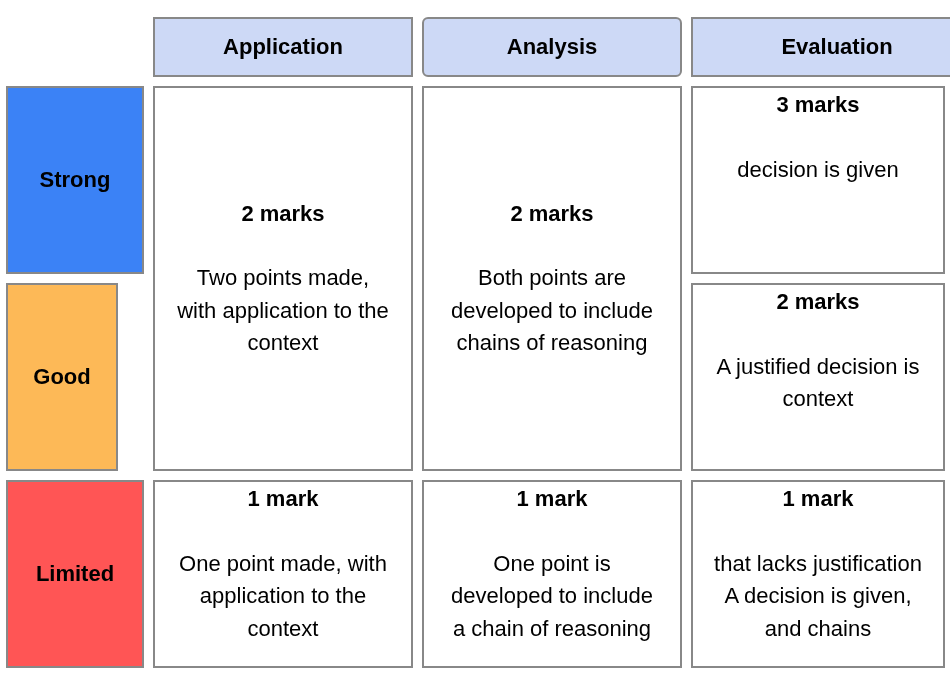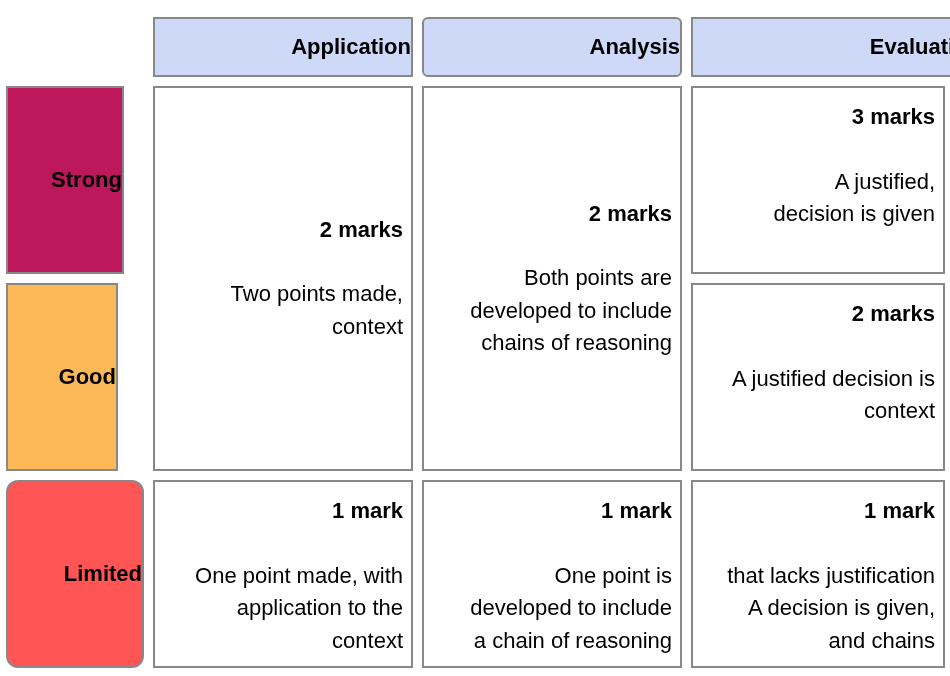--- a/index.html
+++ b/index.html
@@ -1,69 +1,69 @@
 <!DOCTYPE html>
 <html><head>
 <meta charset="utf-8">
 <style>
   html, body { margin: 0; padding: 0; background: #ffffff; }
   body { width: 950px; height: 676px; position: relative; overflow: hidden;
          font-family: "Liberation Sans", sans-serif; color: #000; }
   .box { position: absolute; box-sizing: border-box; border: 2px solid #888888;
-         display: flex; flex-direction: column; align-items: flex-end; justify-content: center;
+         display: flex; flex-direction: column; align-items: center; justify-content: center;
          text-align: center; }
   .hdr { background: #cdd9f6; font-weight: bold; font-size: 22px; }
   .lvl { font-weight: bold; font-size: 22px; }
   .cell { background: #ffffff; font-size: 22px; line-height: 32.5px; padding: 0 8px; }
   .marks { font-weight: bold; }
   .gap { height: 32px; }
-  .cell.top { justify-content: flex-start; padding-top: 13px; }
+  .cell.top { justify-content: flex-start; padding-top: 1px; }
 </style>
 </head>
 <body>
 
 <div class="box hdr" style="left:153px; top:17px; width:260px; height:60px;">
   <span>Application</span>
 </div>
 <div class="box hdr" style="left:422px; top:17px; width:260px; height:60px;border-radius:6px;">
   <span>Analysis</span>
 </div>
 <div class="box hdr" style="left:691px; top:17px; width:292px; height:60px;">
   <span>Evaluation</span>
 </div>
 
-<div class="box lvl" style="left:6px; top:86px; width:118px; height:188px; background:#be185d;">
+<div class="box lvl" style="left:6px; top:86px; width:138px; height:188px; background:#3b82f6;">
   <span>Strong</span>
 </div>
 <div class="box lvl" style="left:6px; top:283px; width:112px; height:188px; background:#fdb957;">
   <span>Good</span>
 </div>
-<div class="box lvl" style="left:6px; top:480px; width:138px; height:188px; background:#ff5555;border-radius:12px;">
+<div class="box lvl" style="left:6px; top:480px; width:138px; height:188px; background:#ff5555;">
   <span>Limited</span>
 </div>
 
 <div class="box cell" style="left:153px; top:86px; width:260px; height:385px;">
   <div class="marks">2 marks</div>
   <div class="gap"></div>
   <div>Two points made,</div>
+  <div>with application to the</div>
   <div>context</div>
 </div>
 
 <div class="box cell" style="left:422px; top:86px; width:260px; height:385px;">
   <div class="marks">2 marks</div>
   <div class="gap"></div>
   <div>Both points are</div>
   <div>developed to include</div>
   <div>chains of reasoning</div>
 </div>
 
 <div class="box cell top" style="left:691px; top:86px; width:254px; height:188px;">
   <div class="marks">3 marks</div>
   <div class="gap"></div>
-  <div>A justified,</div>
   <div>decision is given</div>
 </div>
 
 <div class="box cell top" style="left:691px; top:283px; width:254px; height:188px;">
   <div class="marks">2 marks</div>
   <div class="gap"></div>
   <div>A justified decision is</div>
   <div>context</div>
 </div>
 

